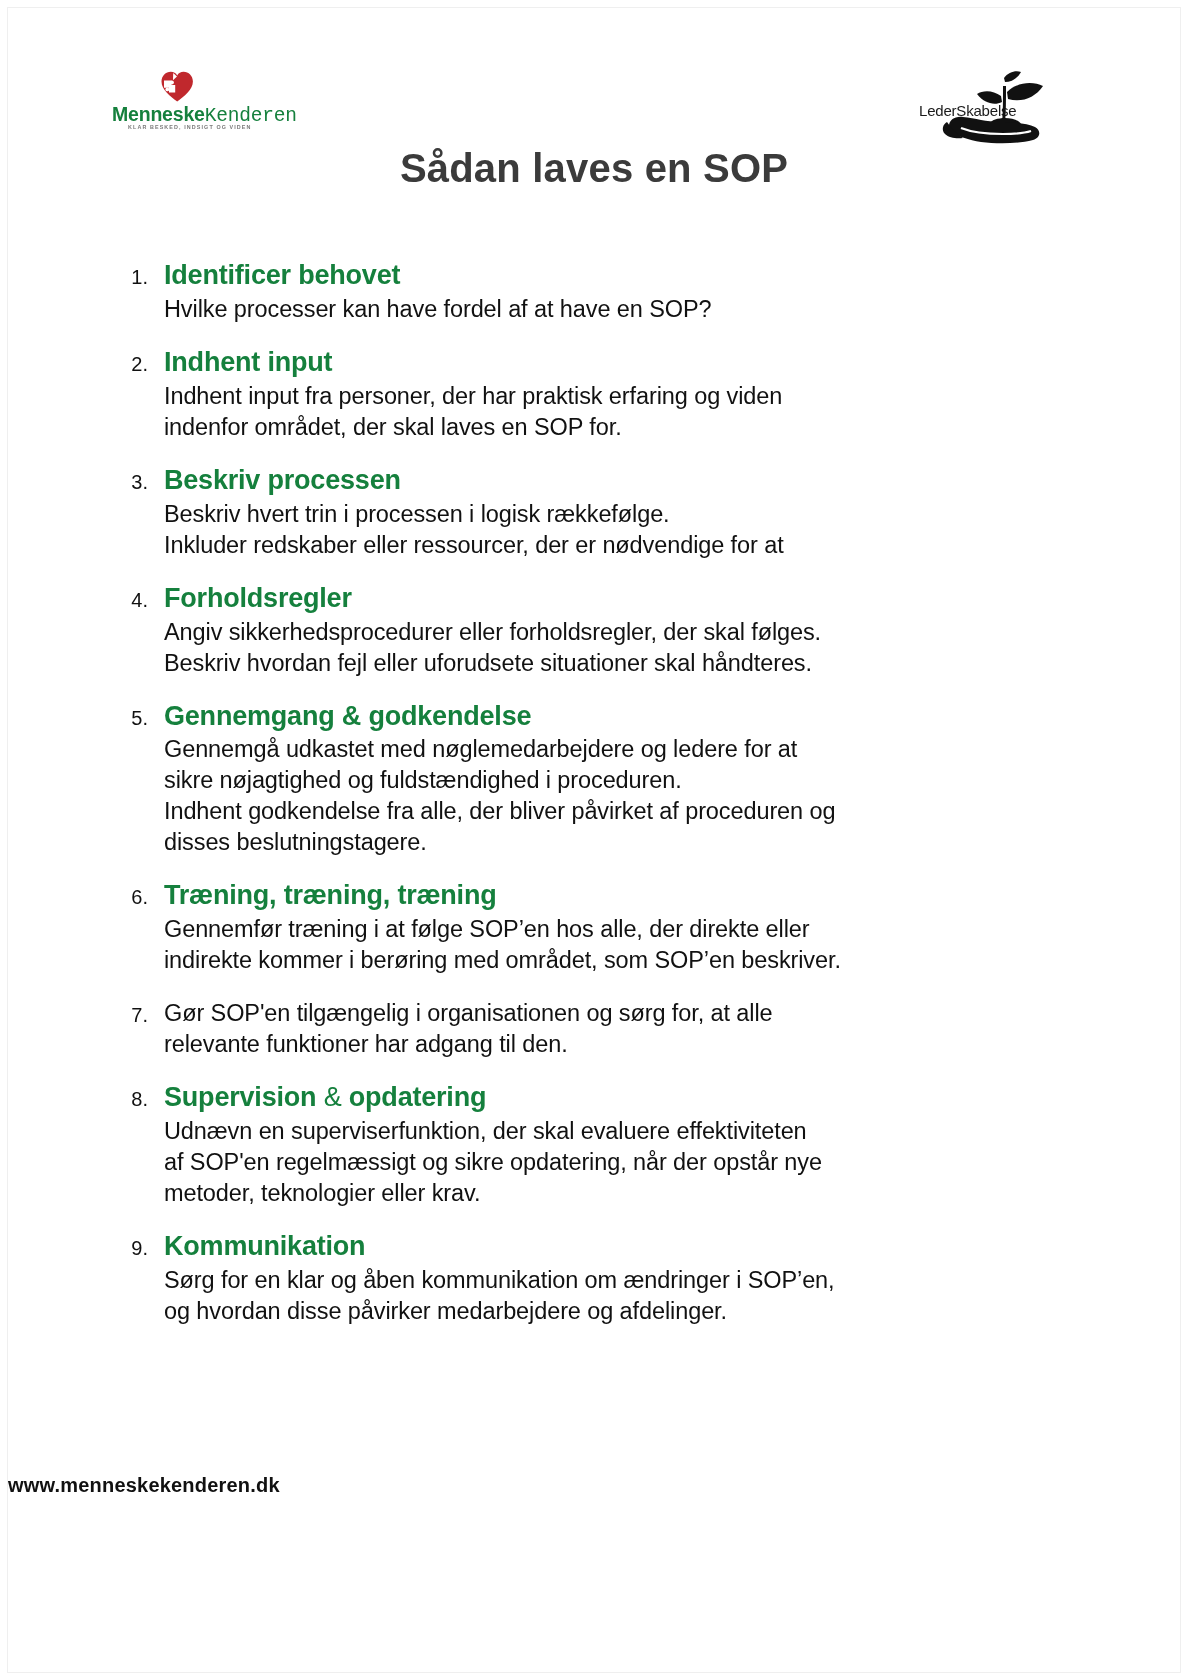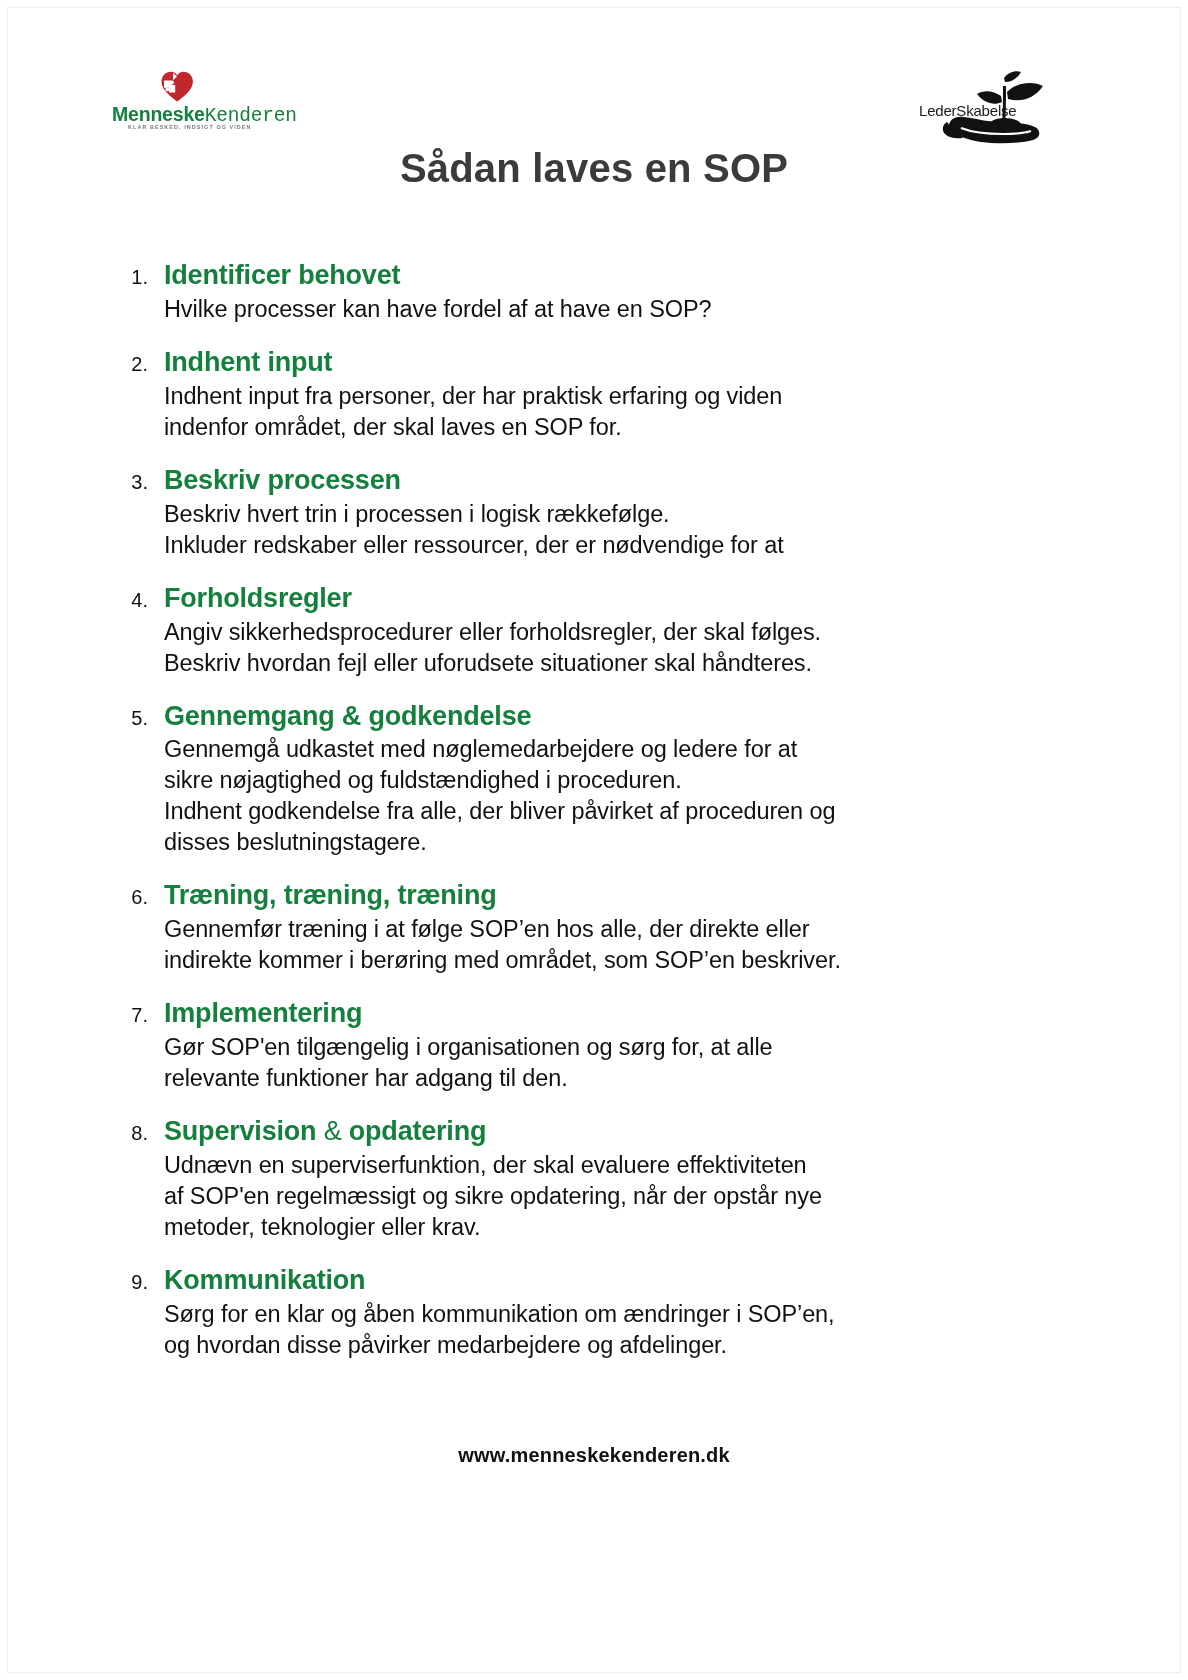--- a/index.html
+++ b/index.html
@@ -149,22 +149,21 @@
   .item .body .line {
     display: block;
     white-space: nowrap;
   }
 
   
   .footer {
     position: absolute;
     left: 0;
     right: 0;
-    top: 1436px;
-    text-align: center;
+    top: 1466px;
     font-size: 20px;
     color: #111111;
     font-weight: bold;
     letter-spacing: 0.2px;
   }
 </style>
 </head>
 <body>
 
 <div class="page">
@@ -263,21 +262,20 @@
         <span class="num">6.</span>
         <div class="heading">Træning, træning, træning</div>
         <div class="body">
           <span class="line">Gennemfør træning i at følge SOP’en hos alle, der direkte eller</span>
           <span class="line">indirekte kommer i berøring med området, som SOP’en beskriver.</span>
         </div>
       </div>
 
       <div class="item">
         <span class="num">7.</span>
-        <div class="heading">Implementering</div>
         <div class="body">
           <span class="line">Gør SOP'en tilgængelig i organisationen og sørg for, at alle</span>
           <span class="line">relevante funktioner har adgang til den.</span>
         </div>
       </div>
 
       <div class="item">
         <span class="num">8.</span>
         <div class="heading"><span>Supervision </span><span class="amp">&amp;</span><span> opdatering</span></div>
         <div class="body">

